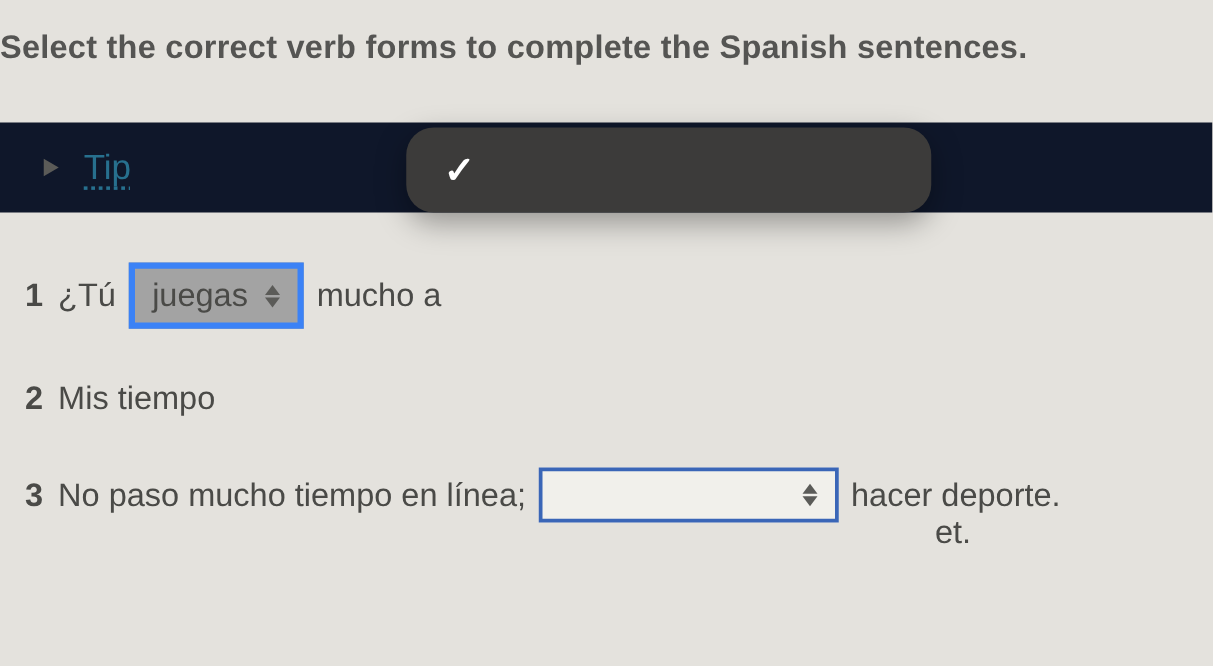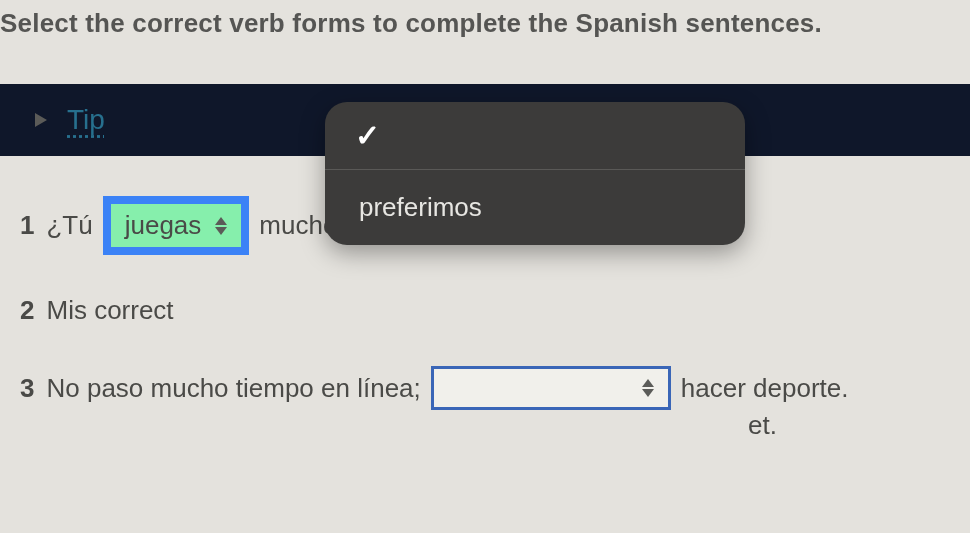--- a/index.html
+++ b/index.html
@@ -9,21 +9,21 @@
       width: 970px;
       height: 533px;
       overflow: hidden;
       position: relative;
       color: #3a3a38;
     }
     .instruction {
       font-size: 26px;
       font-weight: 600;
       color: #555553;
-      padding: 8px 0 0 0;
+      padding: 22px 0 0 0;
       letter-spacing: 0.2px;
     }
     .tip-row {
       background: #0f172a;
       margin-top: 45px;
       padding: 20px 35px;
       display: flex;
       align-items: center;
       gap: 20px;
     }
@@ -51,22 +51,22 @@
       gap: 10px;
       font-size: 26px;
       color: #4a4a47;
       margin-bottom: 40px;
     }
     .qnum { font-weight: 600; margin-right: 2px; }
     .select-box {
       display: inline-flex;
       align-items: center;
       gap: 14px;
-      border: 8px solid #3b82f6;
-      background: #86efac;
+      border: 5px solid #3b82f6;
+      background: #a3a3a3;
       padding: 6px 14px;
       font-size: 26px;
       color: #4a4a47;
       cursor: pointer;
       min-height: 44px;
     }
     .select-box.focused {
       border: 3px solid #3a66b7;
       background: #f1f0eb;
       min-width: 240px;
@@ -144,21 +144,21 @@
       <span class="stepper">
         <span class="up"></span>
           <span class="down"></span>
       </span>
     </span>
     <span>mucho a</span>
   </div>
 
   <div class="qrow">
     <span class="qnum">2</span>
-    <span>Mis correct</span>
+    <span>Mis tiempo</span>
   </div>
 
   <div class="qrow">
     <span class="qnum">3</span>
     <span>No paso mucho tiempo en línea;</span>
     <span class="select-box focused">
       <span></span>
       <span class="stepper">
         <span class="up"></span>
           <span class="down"></span>
@@ -169,16 +169,13 @@
 
 </div>
 
 <span class="trailing-text row2-tail">et.</span>
 
 <div class="dropdown">
   <div class="dropdown-item checked">
     <span class="check-icon">✓</span>
     <span></span>
   </div>
-  <div class="dropdown-item">
-    <span>preferimos</span>
-  </div>
 </div>
 
 </body></html>

